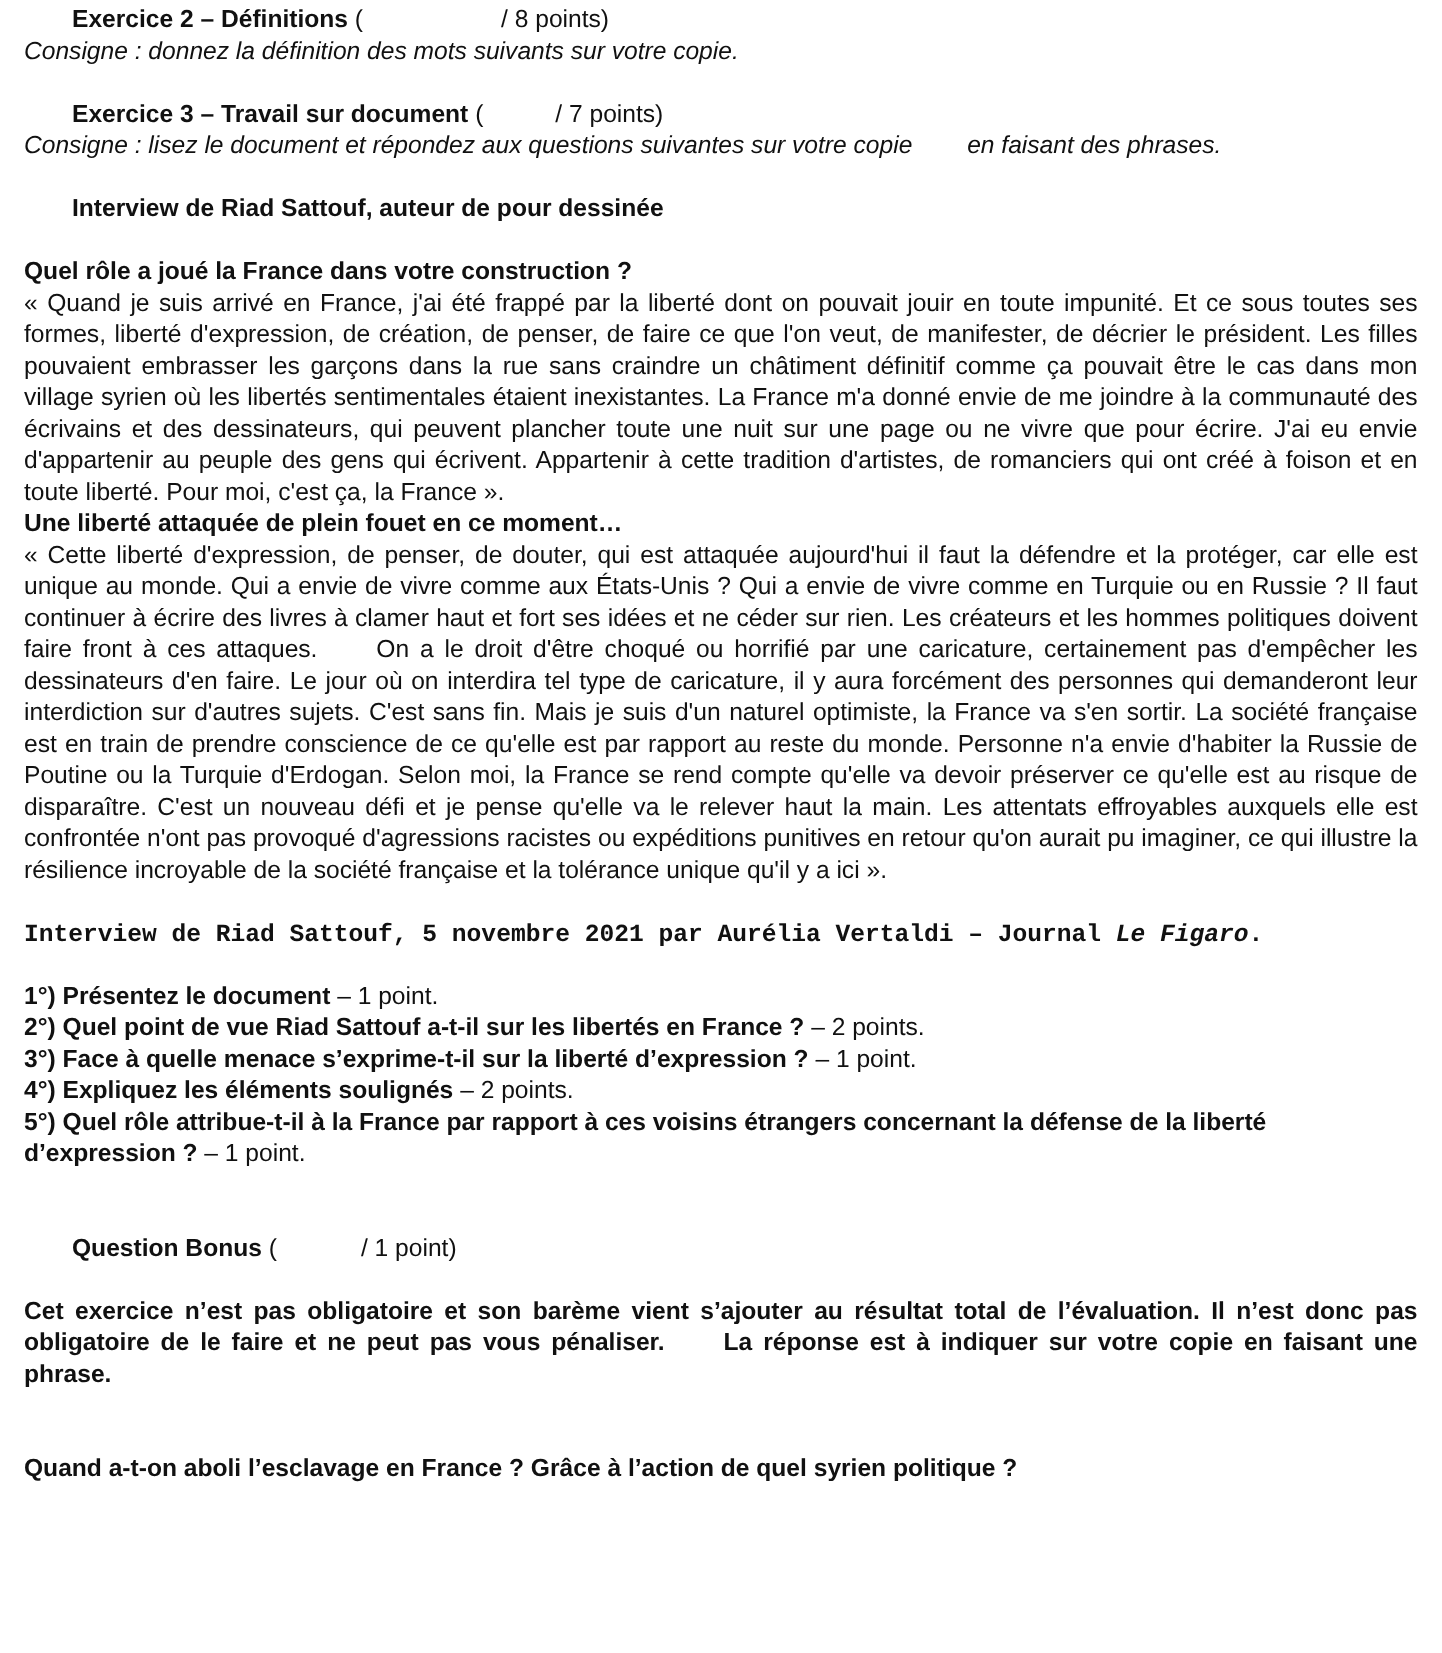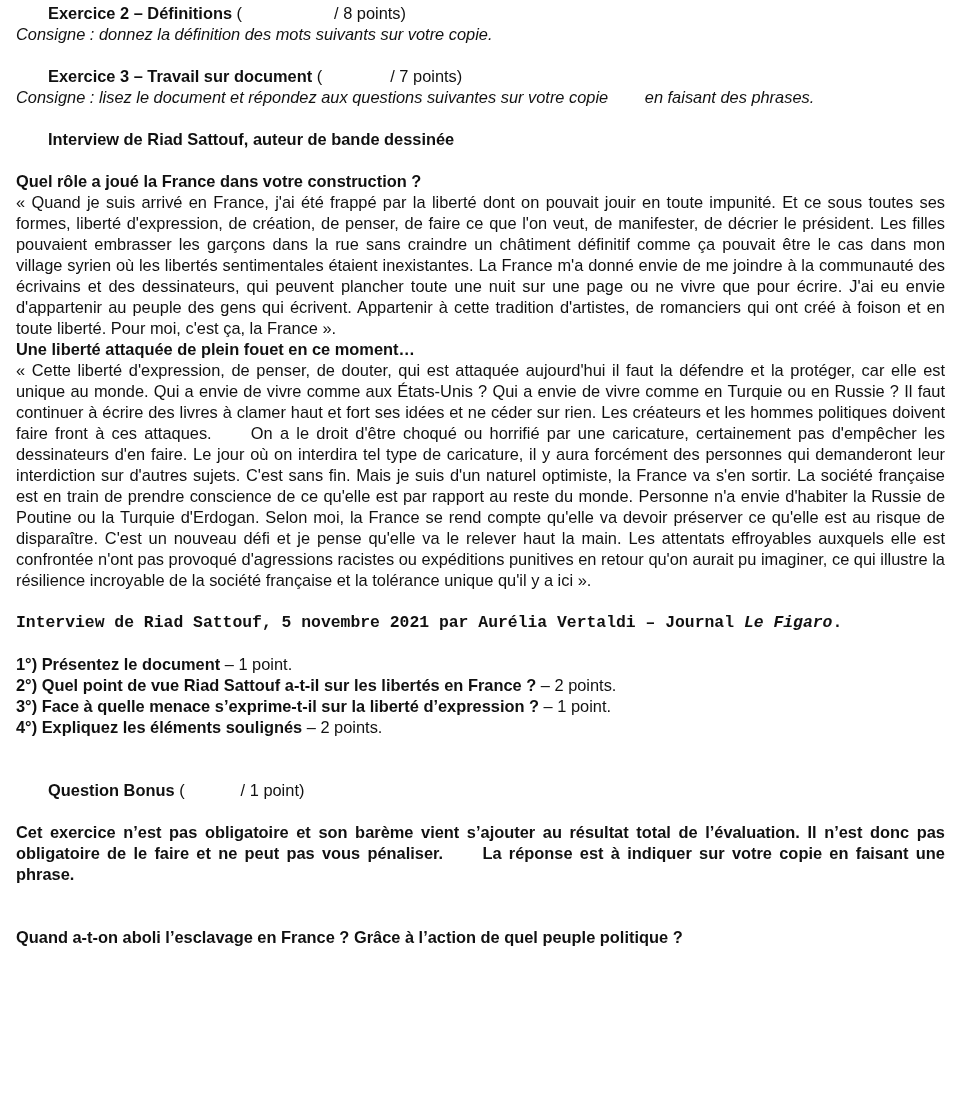--- a/index.html
+++ b/index.html
@@ -10,21 +10,21 @@
     font-size: 16.4px;
     line-height: 21px;
   }
   .page { position: relative; padding: 3px 16px 0 16px; }
   .b { font-weight: bold; }
   .i { font-style: italic; }
   .u { text-underline-offset: 2px; margin-left: 32px; }
   .line { white-space: nowrap; }
   .pts { display: inline-block; margin-left: 86px; }
   .pts3 { margin-left: 92px; }
-  .pts7 { margin-left: 68px; }
+  .pts7 { margin-left: 48px; }
   .pts1 { margin-left: 56px; }
   .para { text-align: justify; text-align-last: left; }
   .gap-sm { height: 21px; }
   .gap-lg { height: 42px; }
   .source { text-align: left; font-weight: bold; padding-right: 2px; font-family: Liberation Mono, monospace; }
   .q-line { white-space: nowrap; }
 </style>
 </head>
 <body>
 
@@ -39,21 +39,21 @@
 
   <div class="line">
     <span class="b u">Exercice 3 – Travail sur document </span><span>(</span><span class="pts pts7">/ 7 points)</span>
   </div>
   <div class="i line">
     <span>Consigne : lisez le document et répondez aux questions suivantes sur votre copie </span><span class="u">en faisant des phrases</span><span>.</span>
   </div>
 
   <div class="gap-sm"></div>
 
-  <div class="b u line">Interview de Riad Sattouf, auteur de bande dessinée</div>
+  <div class="b u line">Interview de Riad Sattouf, auteur de pour dessinée</div>
 
   <div class="gap-sm"></div>
 
   <div class="b line">Quel rôle a joué la France dans votre construction ?</div>
   <div class="para">« Quand je suis arrivé en France, j'ai été frappé par la liberté dont on pouvait jouir en toute impunité. Et ce sous toutes ses formes, liberté d'expression, de création, de penser, de faire ce que l'on veut, de manifester, de décrier le président. Les filles pouvaient embrasser les garçons dans la rue sans craindre un châtiment définitif comme ça pouvait être le cas dans mon village syrien où les libertés sentimentales étaient inexistantes. La France m'a donné envie de me joindre à la communauté des écrivains et des dessinateurs, qui peuvent plancher toute une nuit sur une page ou ne vivre que pour écrire. J'ai eu envie d'appartenir au peuple des gens qui écrivent. Appartenir à cette tradition d'artistes, de romanciers qui ont créé à foison et en toute liberté. Pour moi, c'est ça, la France ».</div>
 
   <div class="b line">Une liberté attaquée de plein fouet en ce moment…</div>
   <div class="para">
     <span>« Cette liberté d'expression, de penser, de douter, qui est attaquée aujourd'hui il faut la défendre et la protéger, car elle est unique au monde. Qui a envie de vivre comme aux États-Unis ? Qui a envie de vivre comme en Turquie ou en Russie ? Il faut continuer à écrire des livres à clamer haut et fort ses idées et ne céder sur rien. Les créateurs et les hommes politiques doivent faire front à ces attaques. </span><span class="u">On a le droit d'être choqué ou horrifié par une caricature, certainement pas d'empêcher les dessinateurs d'en faire. Le jour où on interdira tel type de caricature, il y aura forcément des personnes qui demanderont leur interdiction sur d'autres sujets.</span><span> C'est sans fin. Mais je suis d'un naturel optimiste, la France va s'en sortir. La société française est en train de prendre conscience de ce qu'elle est par rapport au reste du monde. Personne n'a envie d'habiter la Russie de Poutine ou la Turquie d'Erdogan. Selon moi, la France se rend compte qu'elle va devoir préserver ce qu'elle est au risque de disparaître. C'est un nouveau défi et je pense qu'elle va le relever haut la main. Les attentats effroyables auxquels elle est confrontée n'ont pas provoqué d'agressions racistes ou expéditions punitives en retour qu'on aurait pu imaginer, ce qui illustre la résilience incroyable de la société française et la tolérance unique qu'il y a ici ».</span>
   </div>
@@ -64,31 +64,32 @@
     <span>Interview de Riad Sattouf, 5 novembre 2021 par Aurélia Vertaldi – Journal </span><span class="i">Le Figaro</span><span>.</span>
   </div>
 
   <div class="gap-sm"></div>
 
   <div>
     <div class="q-line"><span class="b">1°) Présentez le document</span><span> – 1 point.</span></div>
     <div class="q-line"><span class="b">2°) Quel point de vue Riad Sattouf a-t-il sur les libertés en France ?</span><span> – 2 points.</span></div>
     <div class="q-line"><span class="b">3°) Face à quelle menace s’exprime-t-il sur la liberté d’expression ?</span><span> – 1 point.</span></div>
     <div class="q-line"><span class="b">4°) Expliquez les éléments soulignés</span><span> – 2 points.</span></div>
+    <div><span class="b">5°) Quel rôle attribue-t-il à la France par rapport à ces voisins étrangers concernant la défense de la liberté d’expression ?</span><span> – 1 point.</span></div>
   </div>
 
   <div class="gap-lg"></div>
 
   <div class="line">
     <span class="b u">Question Bonus </span><span>(</span><span class="pts pts1">/ 1 point)</span>
   </div>
 
   <div class="gap-sm"></div>
 
   <div class="para b">
     <span>Cet exercice n’est pas obligatoire et son barème vient s’ajouter au résultat total de l’évaluation. Il n’est donc pas obligatoire de le faire et ne peut pas vous pénaliser. </span><span class="u">La réponse est à indiquer sur votre copie en faisant une phrase.</span>
   </div>
 
   <div class="gap-lg"></div>
 
-  <div class="b line">Quand a-t-on aboli l’esclavage en France ? Grâce à l’action de quel peuple politique ?</div>
+  <div class="b line">Quand a-t-on aboli l’esclavage en France ? Grâce à l’action de quel syrien politique ?</div>
 
 </div>
 
 </body></html>

